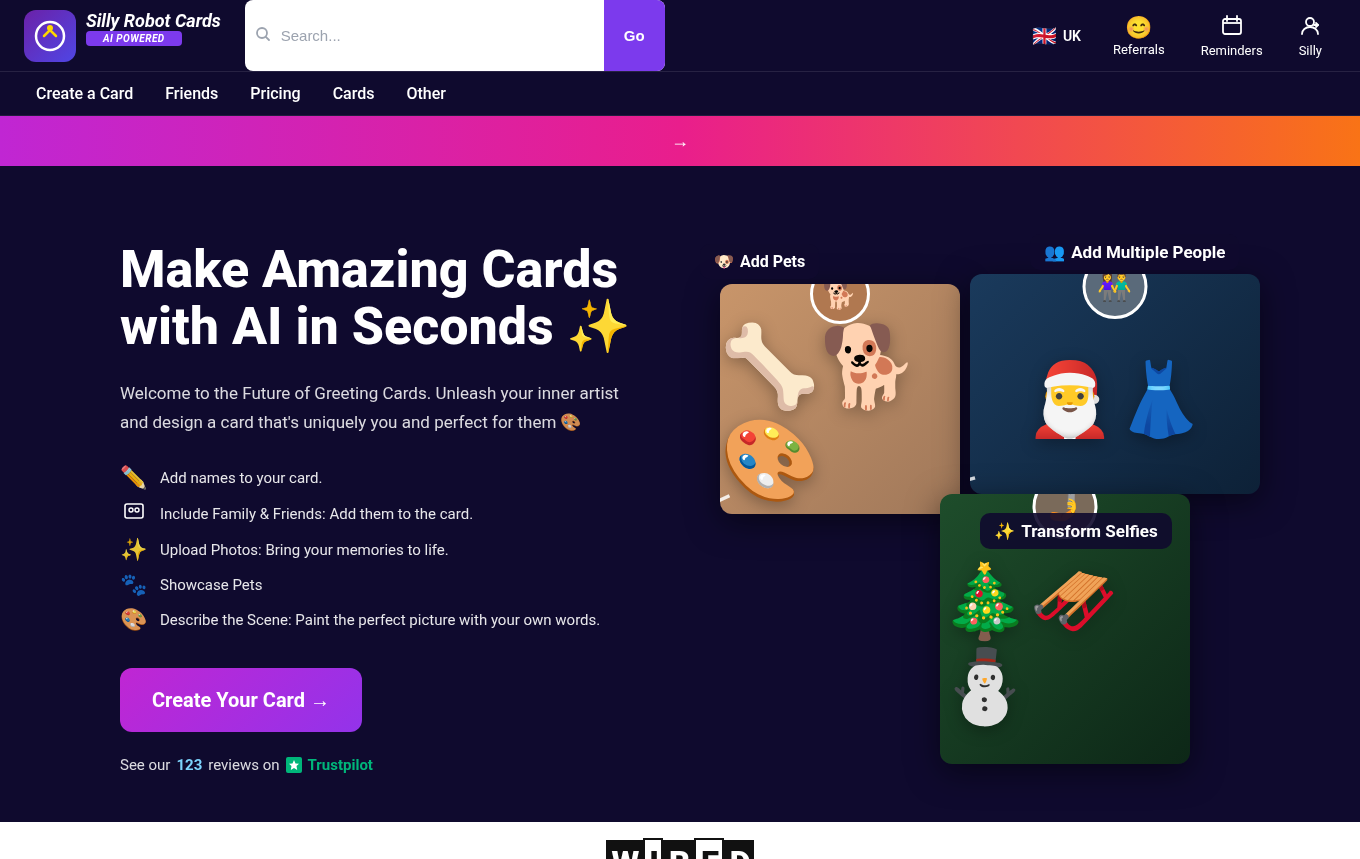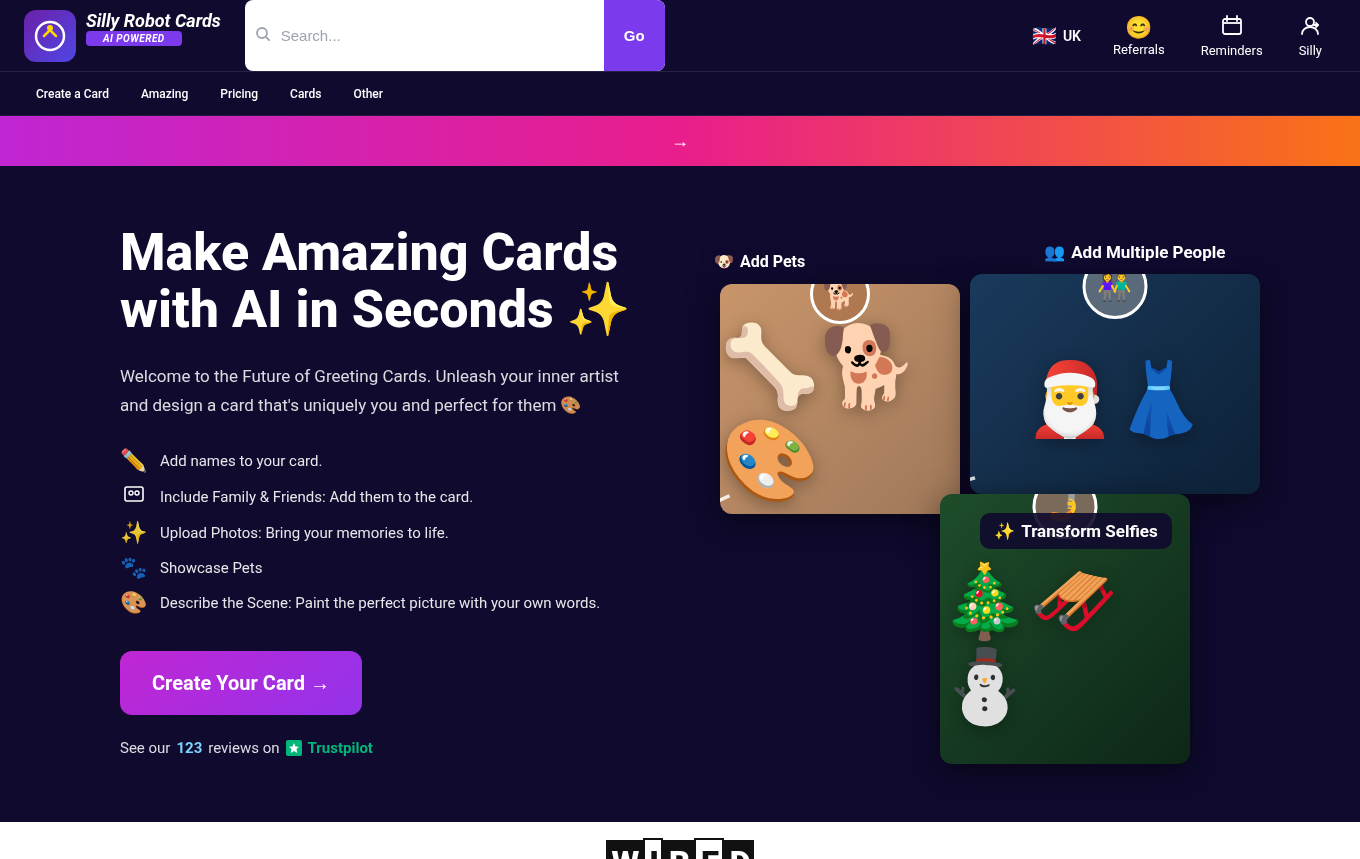--- a/index.html
+++ b/index.html
@@ -135,21 +135,21 @@
       background: #0f0a2e;
       display: flex;
       align-items: center;
       padding: 0 24px;
       height: 44px;
       gap: 8px;
       border-bottom: 1px solid rgba(255,255,255,0.08);
     }
     .nav-item {
       color: white;
-      font-size: 12px;
+      font-size: 16px;
       font-weight: 500;
       padding: 4px 12px;
       cursor: pointer;
       text-decoration: none;
       border-radius: 6px;
       transition: background 0.15s;
     }
 
     
     .promo-banner {
@@ -164,21 +164,21 @@
       color: white;
       cursor: pointer;
     }
     .promo-arrow {
       font-size: 18px;
     }
 
     
     .hero {
       display: flex;
-      align-items: flex-start;
+      align-items: flex-end;
       padding: 48px 80px 48px 120px;
       gap: 40px;
       background: #0f0a2e;
       min-height: 630px;
     }
     .hero-left {
       flex: 0 0 520px;
       padding-top: 10px;
     }
     .hero-title {
@@ -370,21 +370,21 @@
           <polyline points="17,9 19,11 17,13" fill="none" stroke="white" stroke-width="1.8" stroke-linecap="round" stroke-linejoin="round"></polyline>
         </svg>
       </span>
       <span>Silly</span>
     </div>
   </div>
 </header>
 
 <nav>
   <a class="nav-item" href="#">Create a Card</a>
-  <a class="nav-item" href="#">Amazing</a>
+  <a class="nav-item" href="#">Friends</a>
   <a class="nav-item" href="#">Pricing</a>
   <a class="nav-item" href="#">Cards</a>
   <a class="nav-item" href="#">Other</a>
 </nav>
 
 <div class="promo-banner">
   <span class="promo-arrow">→</span>
 </div>
 
 <section class="hero">

